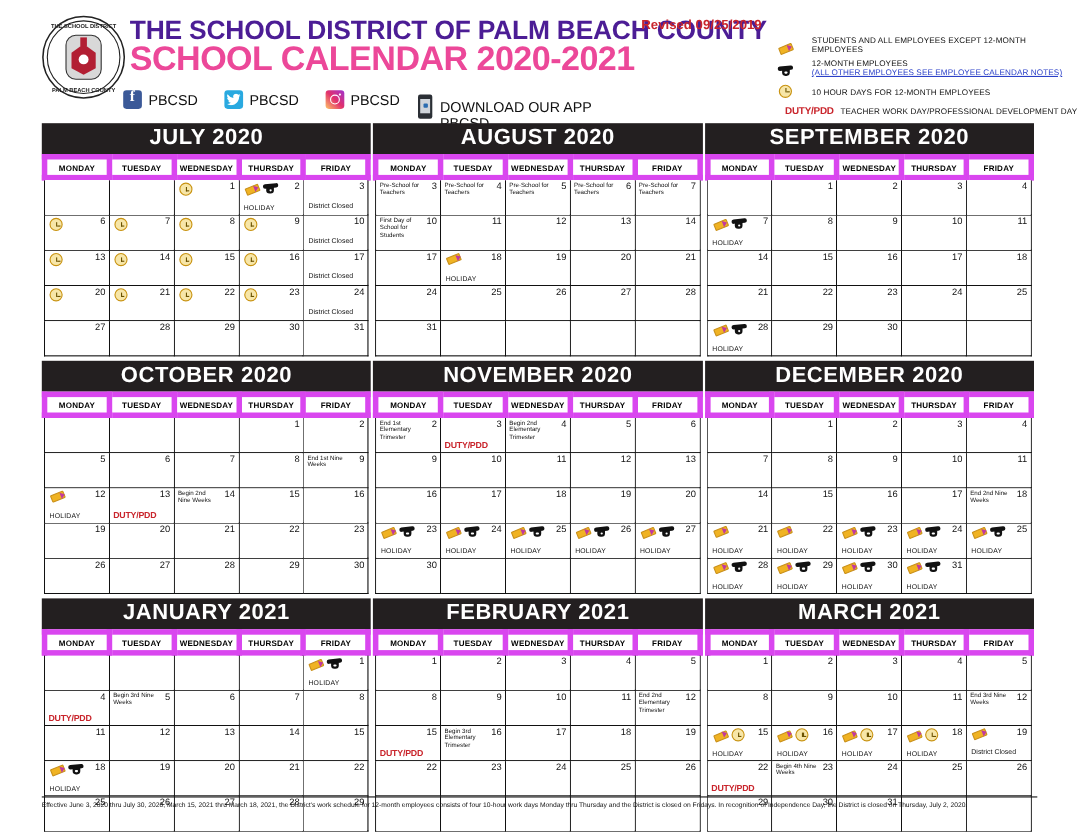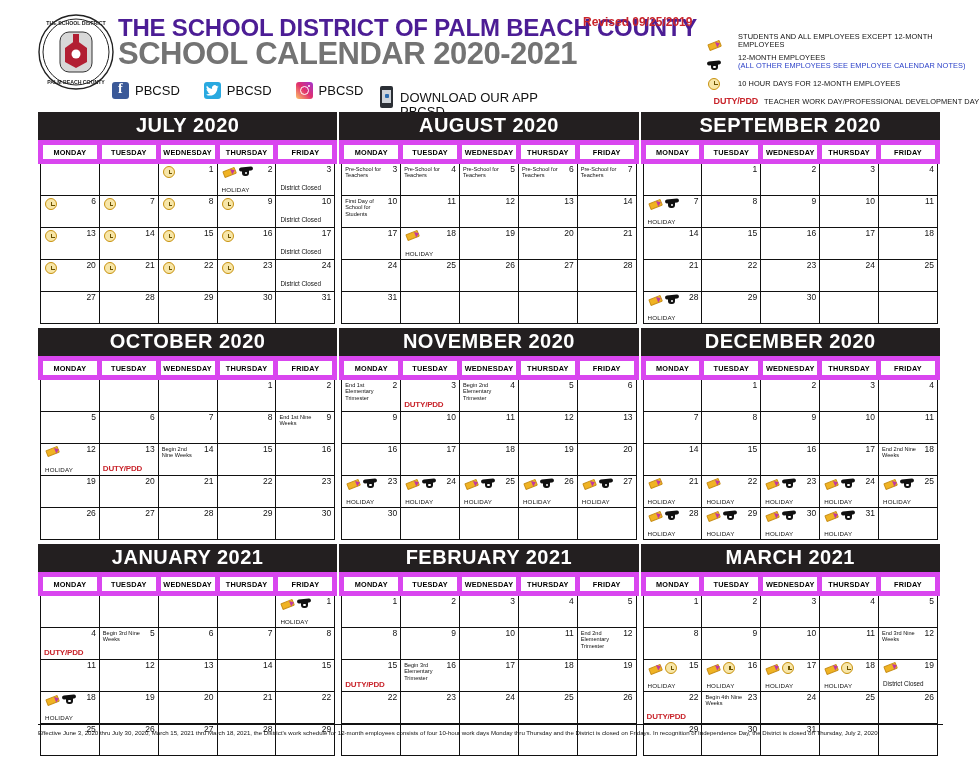--- a/index.html
+++ b/index.html
@@ -21,21 +21,21 @@
     position:absolute;left:118px;top:14px;
     font-size:24px;font-weight:bold;color:#4c1d95;
     letter-spacing:-0.2px;white-space:nowrap;
   }
   .revised{
     position:absolute;left:583px;top:15px;
     font-size:12px;font-weight:bold;color:#c9252c;white-space:nowrap;
   }
   .title-black{
     position:absolute;left:118px;top:36px;
-    font-size:31px;font-weight:bold;color:#737373;
+    font-size:31px;font-weight:bold;color:#ec4899;
     letter-spacing:-0.5px;white-space:nowrap;
   }
   .social{
     position:absolute;left:112px;top:82px;
     display:flex;align-items:center;gap:0px;
   }
   .social .sitem{display:flex;align-items:center;margin-right:24px;}
   .social .slabel{font-size:13px;margin-left:6px;color:#111;}
   .sicon{width:17px;height:17px;border-radius:3px;display:inline-block;position:relative;flex:none;}
   .fb{background:#3b5998;}
@@ -49,21 +49,21 @@
   .phone-ic:after{content:"";position:absolute;left:2px;top:4px;width:9px;height:13px;background:#cfd4da;}
   .phone-ic:before{content:"";position:absolute;left:4.5px;top:8px;width:4px;height:4px;background:#2b6cb0;border-radius:1px;z-index:2;}
   .appblock{position:absolute;left:380px;top:75px;display:flex;align-items:center;}
   .appblock .txt{margin-left:7px;font-size:13px;line-height:14px;color:#111;margin-top:16px;}
 
   
   .legend{position:absolute;left:690px;top:34px;}
   .legrow{display:flex;align-items:flex-end;margin-bottom:3px;height:15px;}
   .legicon{width:48px;text-align:center;flex:none;position:relative;height:14px;}
   .legtext{font-size:7.4px;line-height:8px;color:#111;padding-top:2px;letter-spacing:0.1px;}
-  .legtext .lnk{color:#2b40c8;display:block;}
+  .legtext .lnk{color:#2b40c8;text-decoration:underline;display:block;}
   .duty-lbl{font-size:9px;font-weight:bold;color:#c9252c;width:68px;text-align:right;flex:none;margin-right:6px;letter-spacing:-0.2px;}
 
   
   .ic{display:inline-block;vertical-align:middle;position:relative;}
   .ic-pencil{width:15px;height:9px;}
   .ic-pencil .body{position:absolute;left:1px;top:2px;width:11px;height:4.5px;background:#f0b323;transform:rotate(-22deg);border-radius:1px;border:0.5px solid #c9901a;}
   .ic-pencil .tip{position:absolute;left:9.5px;top:0.5px;width:0;height:0;border-left:4px solid #c0399f;border-top:3px solid transparent;border-bottom:3px solid transparent;transform:rotate(-22deg);}
   .ic-phone{width:14px;height:11px;}
   .ic-phone .bar{position:absolute;left:0;top:1px;width:14px;height:4px;background:#111;border-radius:3px;transform:rotate(-6deg);}
   .ic-phone .dial{position:absolute;left:3.5px;top:4px;width:7px;height:6px;background:#111;border-radius:0 0 3px 3px;}

